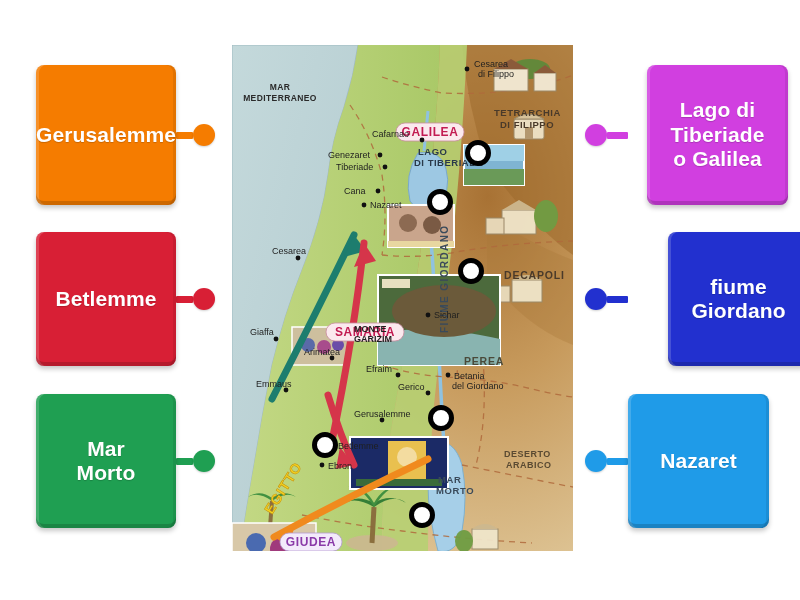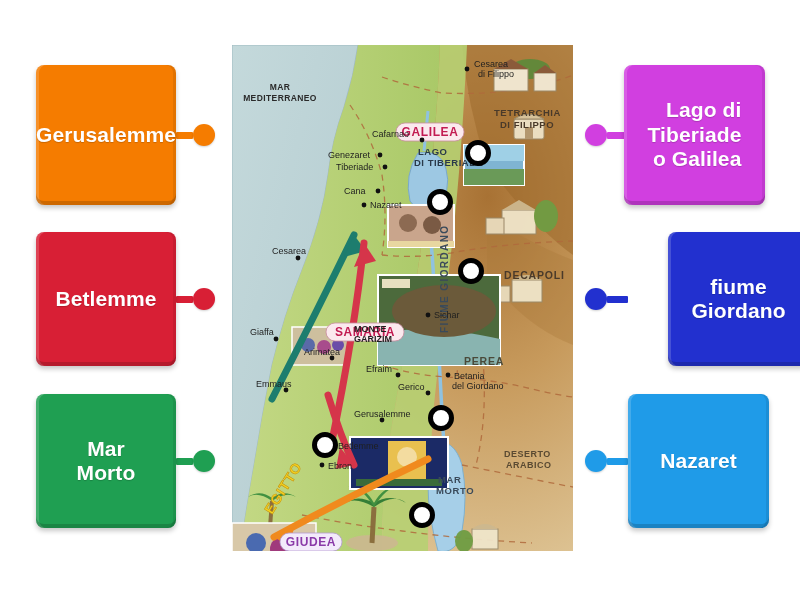--- a/index.html
+++ b/index.html
@@ -395,21 +395,21 @@
   </div>
 
   <div class="card" style="left:36px; top:232px; width:140px; height:134px; background:#d81f35;">
     <span class="label">Betlemme</span>
   </div>
 
   <div class="card" style="left:36px; top:394px; width:140px; height:134px; background:#1f9f52;">
     <span class="label">Mar<br>Morto</span>
   </div>
 
-  <div class="card" style="left:624px; top:65px; width:141px; height:140px; background:#d13fe0;text-align:right;">
+  <div class="card" style="left:647px; top:65px; width:141px; height:140px; background:#d13fe0;">
     <span class="label">Lago di<br>Tiberiade<br>o Galilea</span>
   </div>
 
   <div class="card" style="left:628px; top:232px; width:141px; height:134px; background:#2230cf;margin-left:40px;">
     <span class="label">fiume<br>Giordano</span>
   </div>
 
   <div class="card" style="left:628px; top:394px; width:141px; height:134px; background:#1f9be8;">
     <span class="label">Nazaret</span>
   </div>

